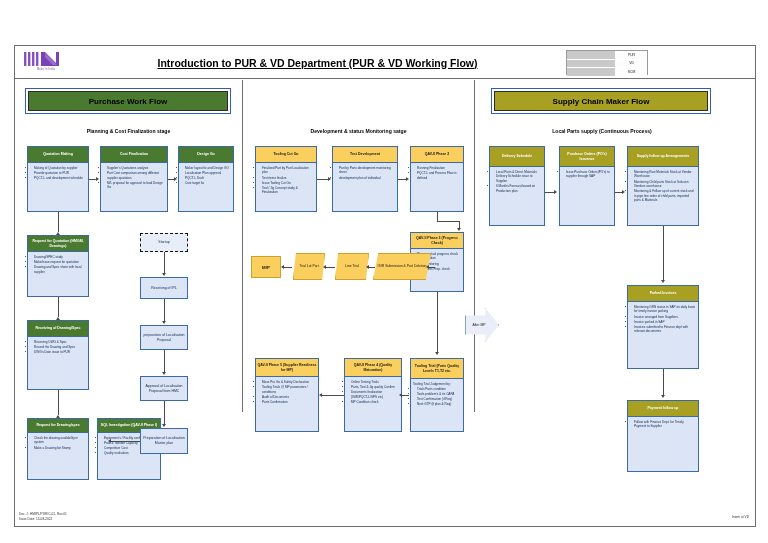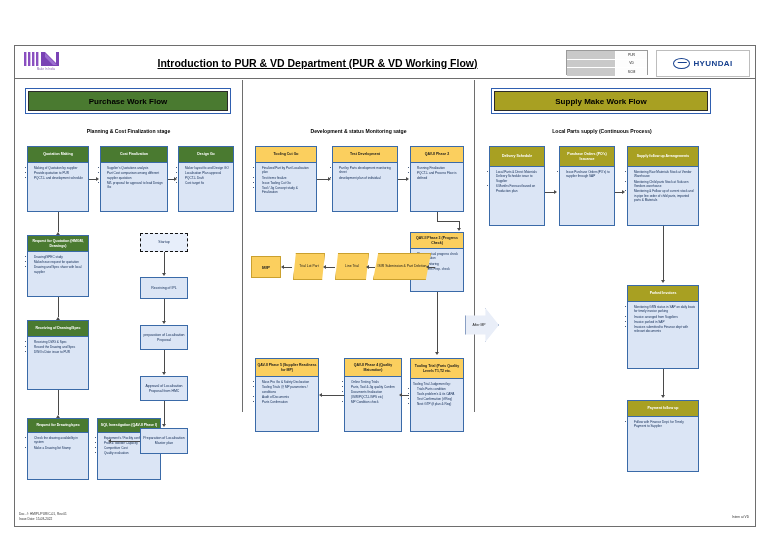--- a/index.html
+++ b/index.html
@@ -108,24 +108,20 @@
         <div class="legend-row">
           <div class="legend-sw" style="background:#c9c9c9"></div>
           <div class="legend-lb">VD</div>
         </div>
         <div class="legend-row">
           <div class="legend-sw" style="background:#c9c9c9"></div>
           <div class="legend-lb">SCM</div>
         </div>
       </div>
 
-      <div class="hyundai">
-        <div class="h-oval"></div>
-        <div class="h-word">HYUNDAI</div>
-      </div>
     </div>
 
     <div class="col" id="col-pur">
       <div class="banner b-green" style="left:10px;top:8px;width:206px;height:26px;">
         <div class="banner-in">Purchase Work Flow</div>
       </div>
       <div class="stage" style="top:48px;">Planning &amp; Cost Finalization stage</div>
 
       <div class="node g" style="left:12px;top:66px;width:62px;height:66px;">
         <div class="hd" style="height:16px;">Quotation Making</div>
@@ -316,21 +312,21 @@
       <div class="ln vh" style="left:194px;top:212px;height:60px;"></div>
       <div class="ar ar-d" style="left:192px;top:272px;"></div>
       <div class="ln hz" style="left:159px;top:315px;width:7px;"></div>
       <div class="ar ar-l" style="left:156px;top:312.6px;"></div>
       <div class="ln hz" style="left:79px;top:315px;width:22px;"></div>
       <div class="ar ar-l" style="left:76px;top:312.6px;"></div>
     </div>
 
     <div class="col" id="col-scm">
       <div class="banner b-olive" style="left:16px;top:8px;width:220px;height:26px;">
-        <div class="banner-in">Supply Make Work Flow</div>
+        <div class="banner-in">Supply Chain Maker Flow</div>
       </div>
       <div class="stage" style="top:48px;width:254px;">Local Parts supply (Continuous Process)</div>
 
       <div class="node o" style="left:14px;top:66px;width:56px;height:80px;">
         <div class="hd" style="height:20px;">Delivery Schedule</div>
         <ul>
           <li>Local Parts &amp; Direct Materials Delivery Schedule issue to Supplier</li>
           <li>6 Months Forecast based on Production plan</li>
         </ul>
       </div>

